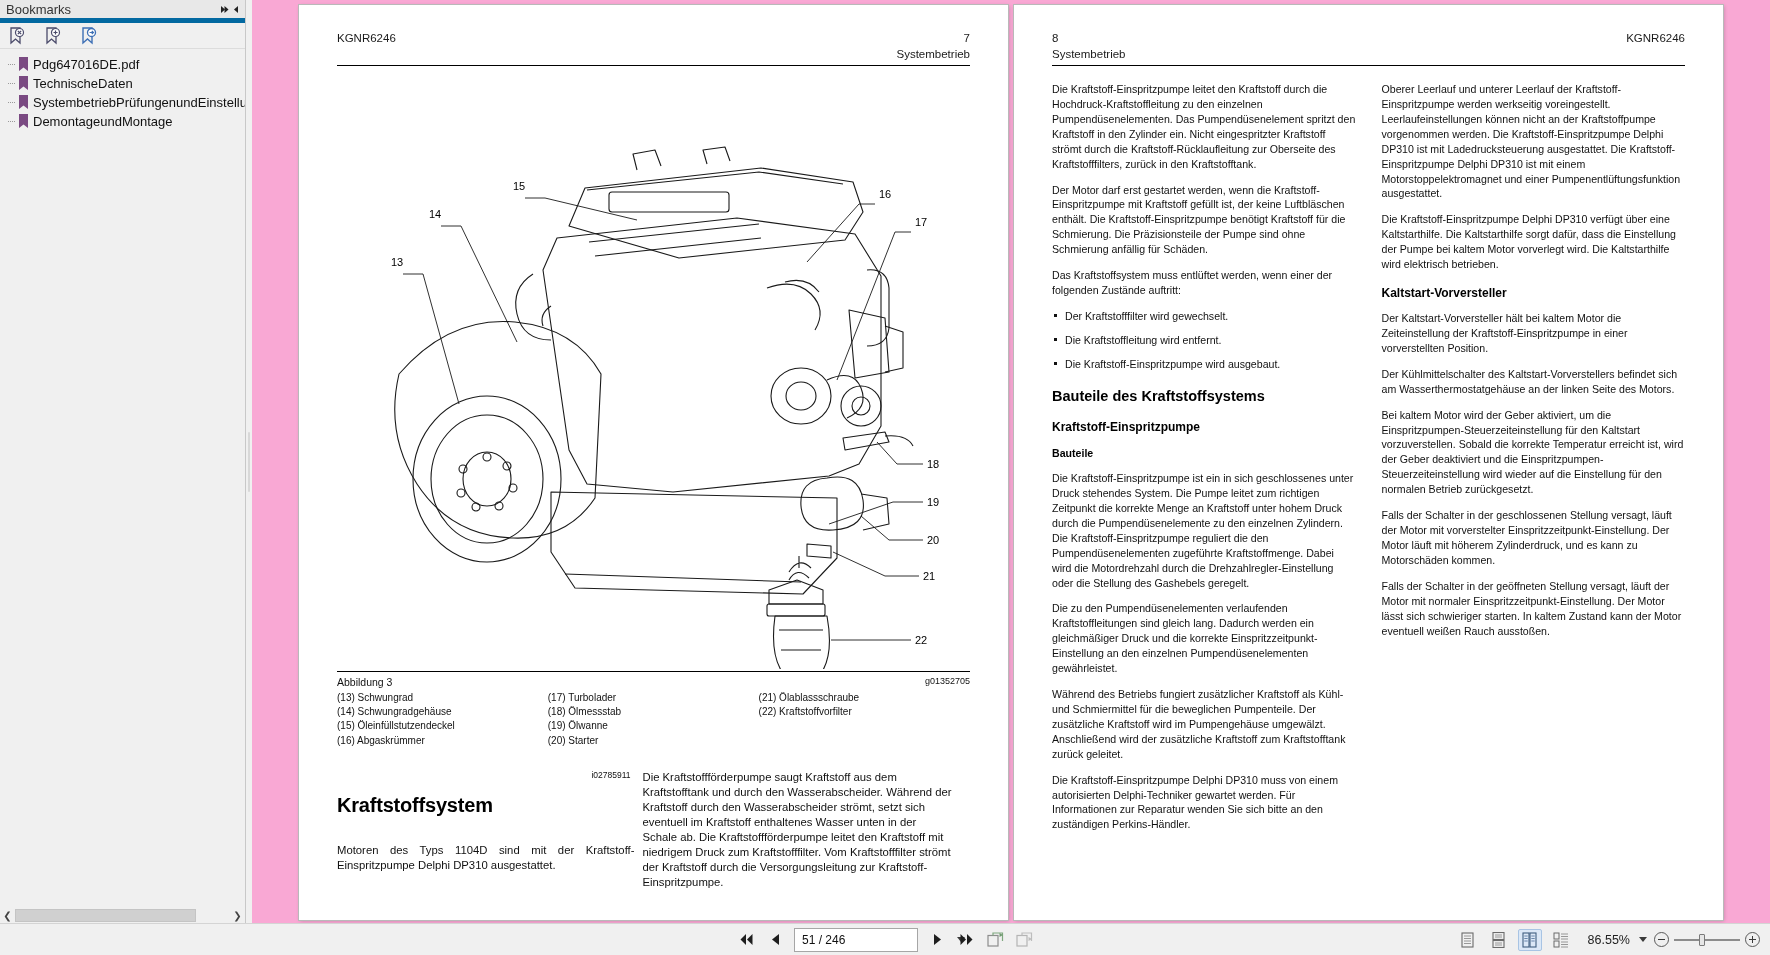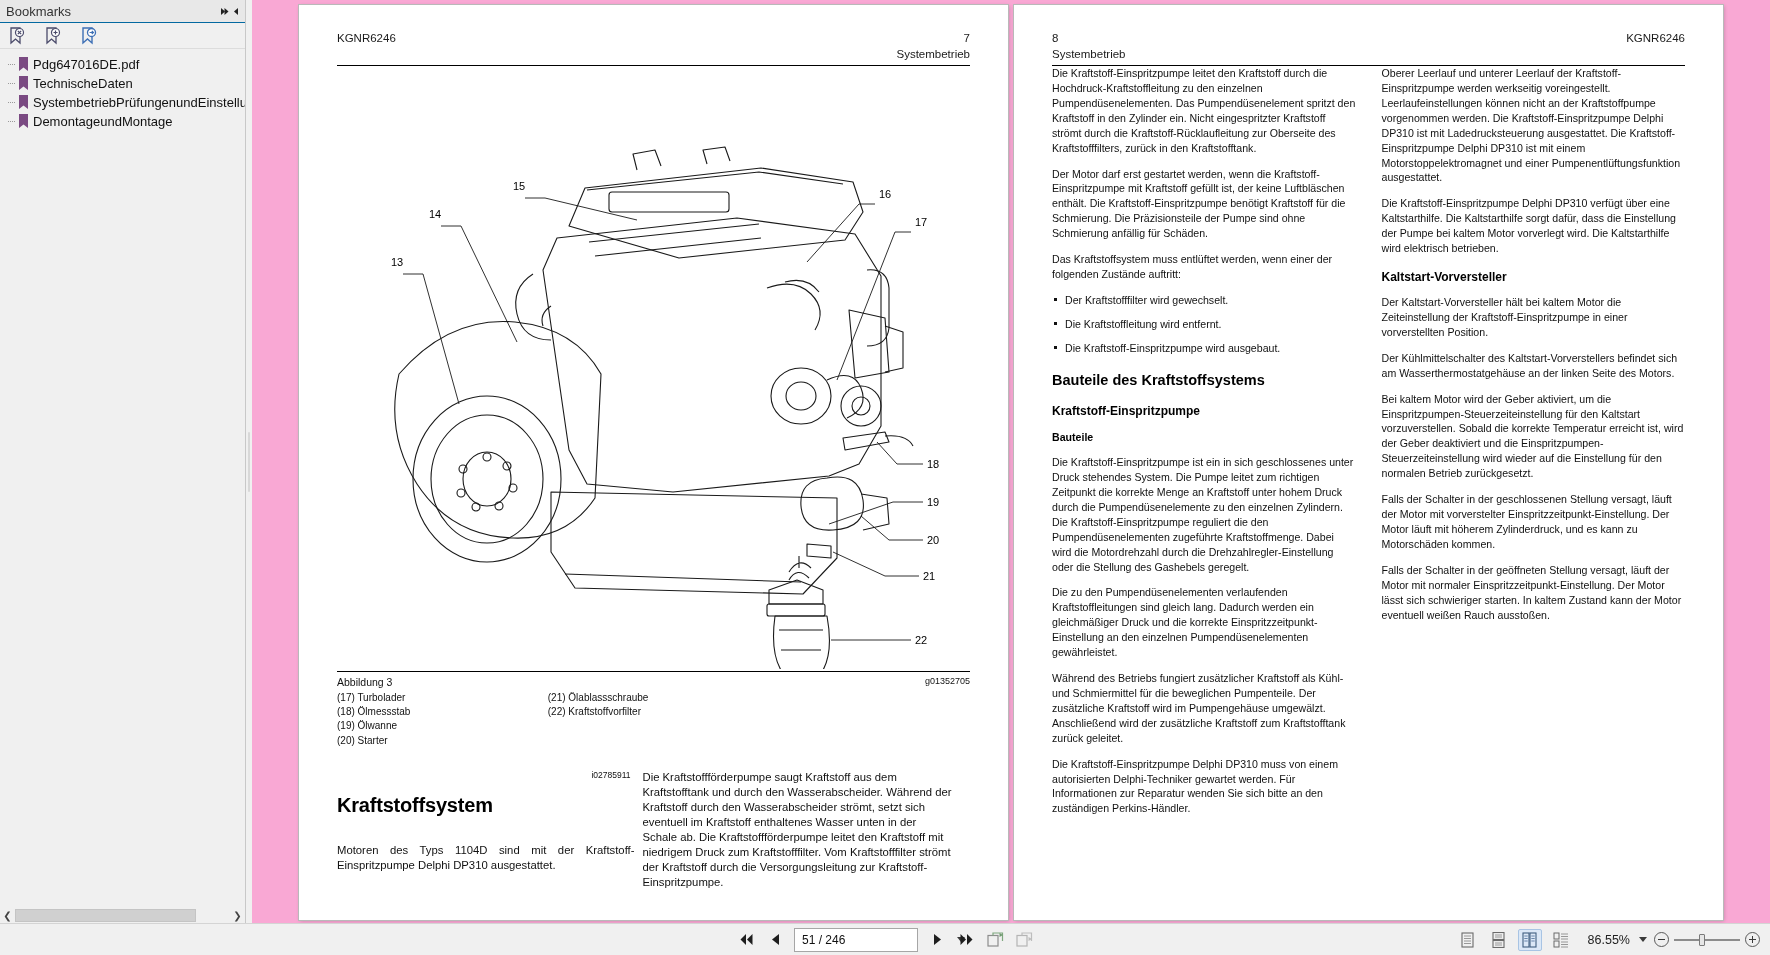--- a/index.html
+++ b/index.html
@@ -12,21 +12,21 @@
 
   
   .main-row { display: flex; flex: 1; min-height: 0; }
 
   
   .bm-panel {
     width: 246px; background: #f0f0f0; display: flex; flex-direction: column;
     border-right: 1px solid #c8c8c8; position: relative;
   }
   .bm-titlebar {
-    height: 23px; background: #e8e8e8; border-bottom: 1px solid #0369a1;
+    height: 23px; background: #e8e8e8; border-bottom: 5px solid #0369a1;
     display: flex; align-items: center; padding: 0 6px; font-size: 13px; color: #333;
   }
   .bm-title { flex: 1; }
   .bm-collapse { display: flex; gap: 1px; color: #222; font-size: 11px; cursor: pointer; letter-spacing: -1px; }
   .bm-toolbar {
     height: 26px; background: #f0f0f0; display: flex; align-items: center;
     gap: 18px; padding: 0 8px; border-bottom: 1px solid #dcdcdc;
   }
   .bm-tool { width: 18px; height: 18px; cursor: pointer; display: block; }
   .bm-tree { flex: 1; overflow: hidden; padding: 6px 0 0 8px; position: relative; }
@@ -90,21 +90,21 @@
 
   
   .bottom-sec { display: flex; margin-top: 22px; gap: 8px; }
   .bs-left { width: 47%; position: relative; }
   .bs-right { width: 49%; font-size: 11.3px; line-height: 1.33; color: #111; }
   .docid { font-size: 8.5px; color: #111; position: absolute; right: 4px; top: 0; }
   .h1 { font-size: 20px; font-weight: bold; color: #000; margin: 24px 0 26px; letter-spacing: -.2px; }
   .body-just { font-size: 11.3px; line-height: 1.33; color: #111; text-align: justify; }
 
   
-  .cols { display: flex; gap: 26px; }
+  .cols { display: flex; gap: 26px; margin-top: 16px; }
   .col { width: 50%; font-size: 10.6px; line-height: 1.41; color: #111; }
   .col p { margin-bottom: 11px; }
   .col h2 { font-size: 14.5px; font-weight: bold; margin: 14px 0 11px; color: #000; }
   .col h3 { font-size: 12px; font-weight: bold; margin: 13px 0 9px; color: #000; }
   .col h4 { font-size: 10.6px; font-weight: bold; margin: 10px 0 10px; color: #000; }
   .bullets { list-style: none; margin-bottom: 11px; }
   .bullets li { position: relative; padding-left: 13px; margin-bottom: 9px; }
   .bullets li::before {
     content: ""; position: absolute; left: 2px; top: 5px;
     width: 3px; height: 3px; background: #111;
@@ -341,20 +341,26 @@
             </svg>
           </div>
 
           <hr class="fig-cap-rule">
           <div class="fig-row">
             <span class="fig-label">Abbildung 3</span>
             <span class="fig-gnum">g01352705</span>
           </div>
 
           <div class="legend">
+            <div class="legend-col">
+              <div>(13) Schwungrad</div>
+              <div>(14) Schwungradgehäuse</div>
+              <div>(15) Öleinfüllstutzendeckel</div>
+              <div>(16) Abgaskrümmer</div>
+            </div>
             <div class="legend-col">
               <div>(17) Turbolader</div>
               <div>(18) Ölmessstab</div>
               <div>(19) Ölwanne</div>
               <div>(20) Starter</div>
             </div>
             <div class="legend-col">
               <div>(21) Ölablassschraube</div>
               <div>(22) Kraftstoffvorfilter</div>
             </div>

